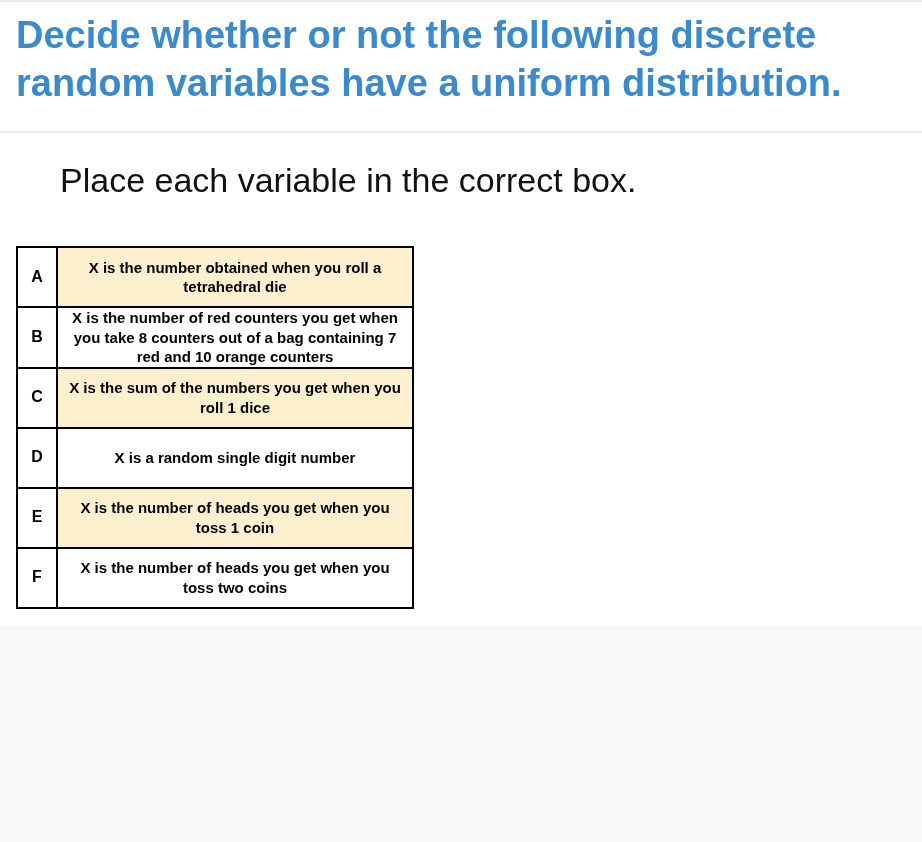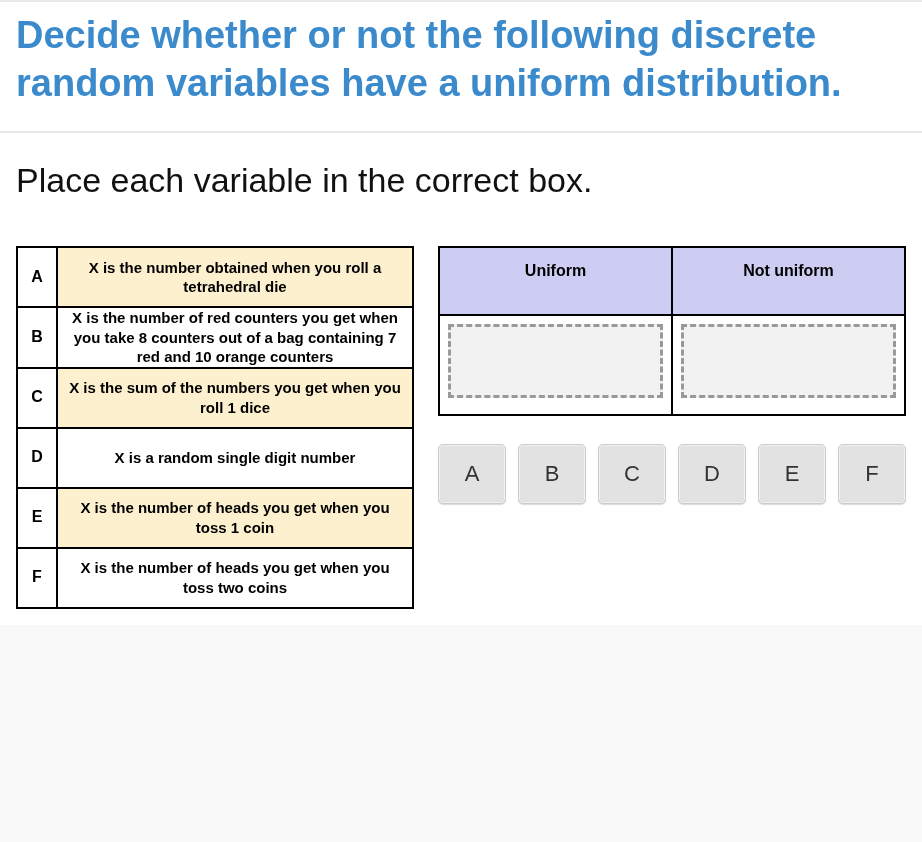--- a/index.html
+++ b/index.html
@@ -26,20 +26,21 @@
       font-weight: bold;
       line-height: 1.25;
     }
     .instruction-section {
       padding: 28px 16px 10px 16px;
       background: #fff;
     }
     .instruction {
       font-size: 34px;
       color: #111;
+      margin-left: 44px;
     }
     .activity-area {
       display: flex;
       padding: 36px 16px 16px 16px;
       gap: 24px;
       background: #fff;
     }
     .definitions-table {
       border-collapse: collapse;
       width: 398px;
@@ -155,43 +156,14 @@
         <td class="letter-cell">E</td>
         <td class="desc-cell highlighted">X is the number of heads you get when you toss 1 coin</td>
       </tr>
       <tr>
         <td class="letter-cell">F</td>
         <td class="desc-cell">X is the number of heads you get when you toss two coins</td>
       </tr>
     </tbody>
   </table>
 
-  <div class="right-column">
-    <table class="drop-table">
-      <thead>
-        <tr>
-          <th>Uniform</th>
-          <th>Not uniform</th>
-        </tr>
-      </thead>
-      <tbody>
-        <tr>
-          <td>
-            <div class="drop-zone"></div>
-          </td>
-          <td>
-            <div class="drop-zone"></div>
-          </td>
-        </tr>
-      </tbody>
-    </table>
-
-    <div class="tiles-row">
-      <div class="tile">A</div>
-      <div class="tile">B</div>
-      <div class="tile">C</div>
-      <div class="tile">D</div>
-      <div class="tile">E</div>
-      <div class="tile">F</div>
-    </div>
-  </div>
 
 </div>
 
 </body></html>

